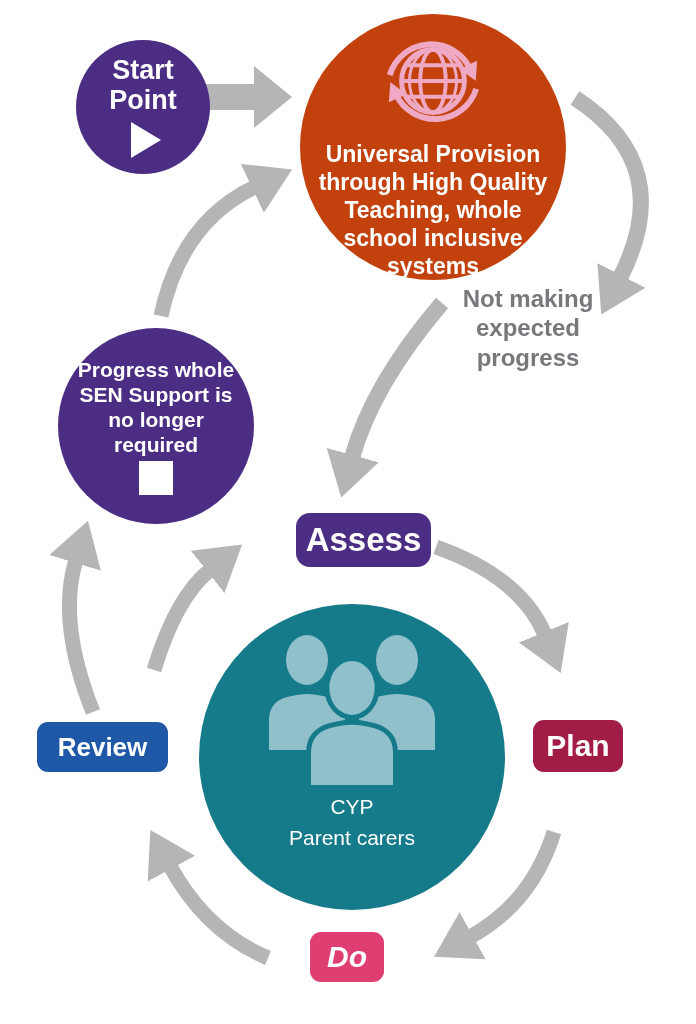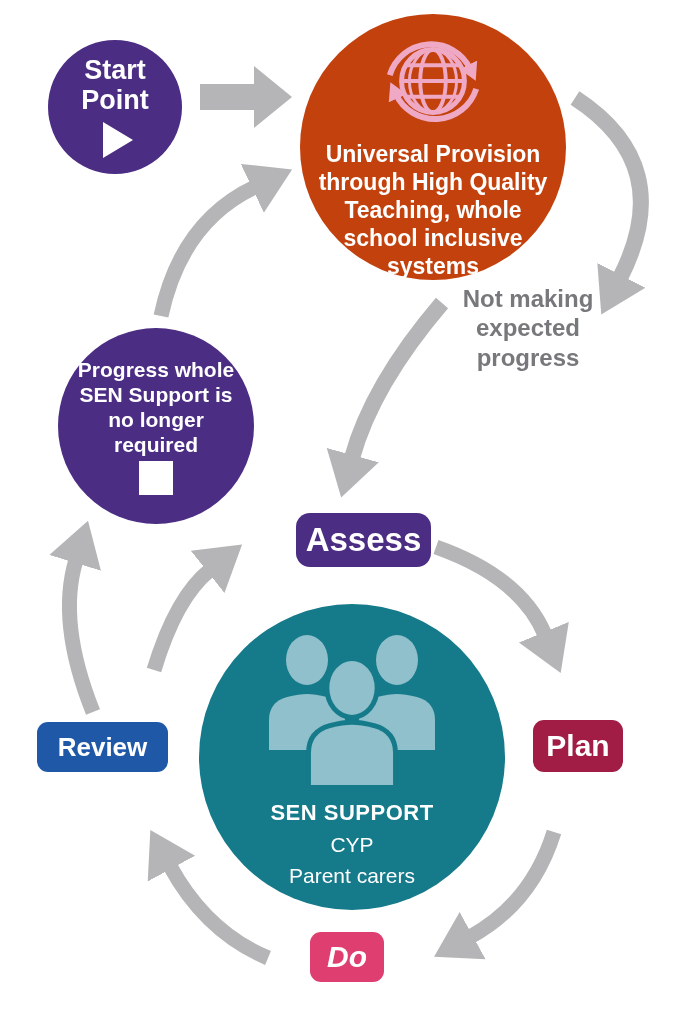--- a/index.html
+++ b/index.html
@@ -6,21 +6,21 @@
   #canvas{
     position:relative;width:696px;height:1024px;background:#ffffff;overflow:hidden;
     font-family:"Liberation Sans", sans-serif;
   }
   .abs{position:absolute;}
   .circle{border-radius:50%;display:flex;flex-direction:column;align-items:center;justify-content:center;text-align:center;color:#fff;box-sizing:border-box;z-index:2;}
   .pill{border-radius:12px;display:flex;align-items:center;justify-content:center;color:#fff;font-weight:bold;z-index:2;box-sizing:border-box;}
   #arrow-layer{position:absolute;left:0;top:0;z-index:1;}
 
   
-  .start-circle{left:48px;top:40px;width:134px;height:134px;background:#4b2d83;}
+  .start-circle{left:76px;top:40px;width:134px;height:134px;background:#4b2d83;}
   .start-label{font-size:27px;font-weight:bold;line-height:1.08;}
   .play-tri{width:0;height:0;border-left:30px solid #ffffff;border-top:18px solid transparent;border-bottom:18px solid transparent;margin-top:7px;margin-left:6px;}
 
   
   .universal-circle{left:300px;top:14px;width:266px;height:266px;background:#c2410c;justify-content:space-between;padding-top:12px;}
   .universal-label{font-size:23px;font-weight:bold;line-height:1.22;width:242px;margin-top:-4px;}
 
   
   .notmaking{left:448px;top:284px;width:160px;text-align:center;color:#77787b;font-size:24px;font-weight:bold;line-height:1.22;z-index:2;}
 
@@ -114,21 +114,20 @@
       <defs>
         <g id="person">
           <ellipse cx="0" cy="-26" rx="21" ry="25"></ellipse>
           <path d="M -38,64 L -38,34 Q -38,16 -20,11 Q -8,8 0,8 Q 8,8 20,11 Q 38,16 38,34 L 38,64 Z"></path>
         </g>
       </defs>
       <use href="#person" transform="translate(60,56)" fill="#8fc0cb"></use>
       <use href="#person" transform="translate(150,56)" fill="#8fc0cb"></use>
       <use href="#person" transform="translate(105,86) scale(1.08)" fill="#8fc0cb" stroke="#157a89" stroke-width="9" paint-order="stroke"></use>
     </svg>
-    <div class="sen-title">SEN SUPPORT</div>
     <div class="sen-line">CYP</div>
     <div class="sen-line">Parent carers</div>
   </div>
 
   <div class="abs pill plan-pill">
     <span>Plan</span>
   </div>
 
   <div class="abs pill review-pill">
     <span>Review</span>

